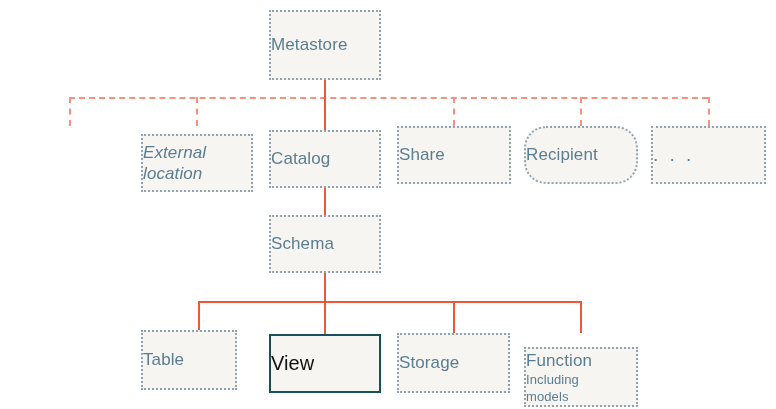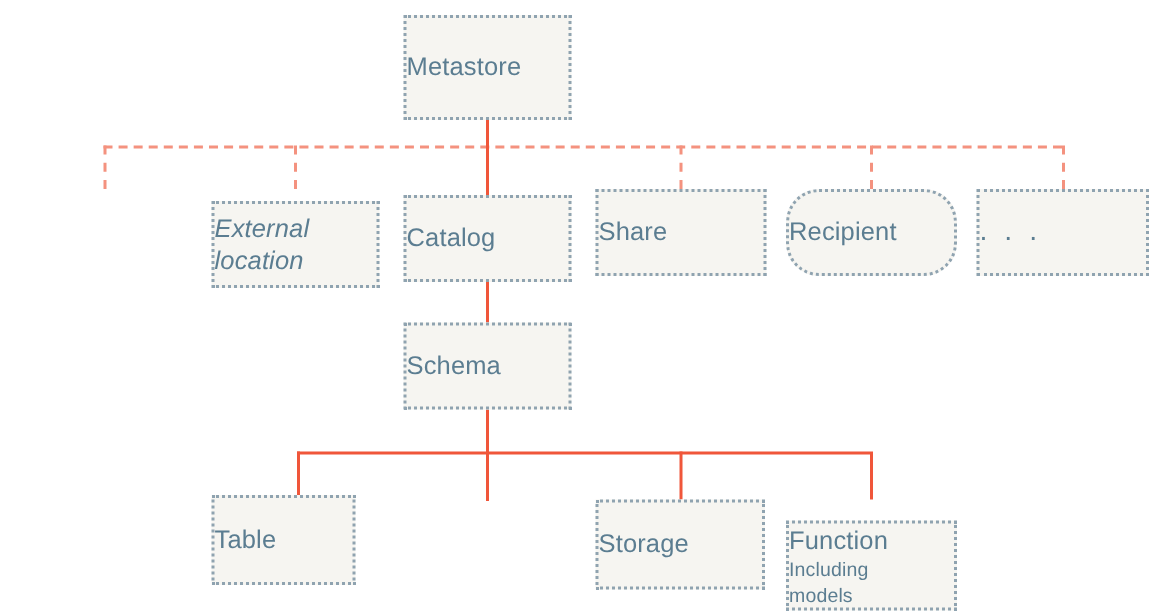--- a/index.html
+++ b/index.html
@@ -126,20 +126,23 @@
   </div>
 
   <div class="node" style="left:269px; top:215px; width:112px; height:58px;">
     <span class="title">Schema</span>
   </div>
 
   <div class="node" style="left:141px; top:330px; width:96px; height:60px;">
     <span class="title">Table</span>
   </div>
 
+  <div class="node highlight" style="left:269px; top:334px; width:112px; height:59px;">
+    <span class="title">View</span>
+  </div>
 
   <div class="node" style="left:397px; top:333px; width:113px; height:60px;">
     <span class="title">Storage</span>
   </div>
 
   <div class="node" style="left:524px; top:333px; width:114px; height:60px;margin-top:14px;">
     <span class="title">Function</span>
     <span class="subtitle">Including</span>
     <span class="subtitle">models</span>
   </div>

